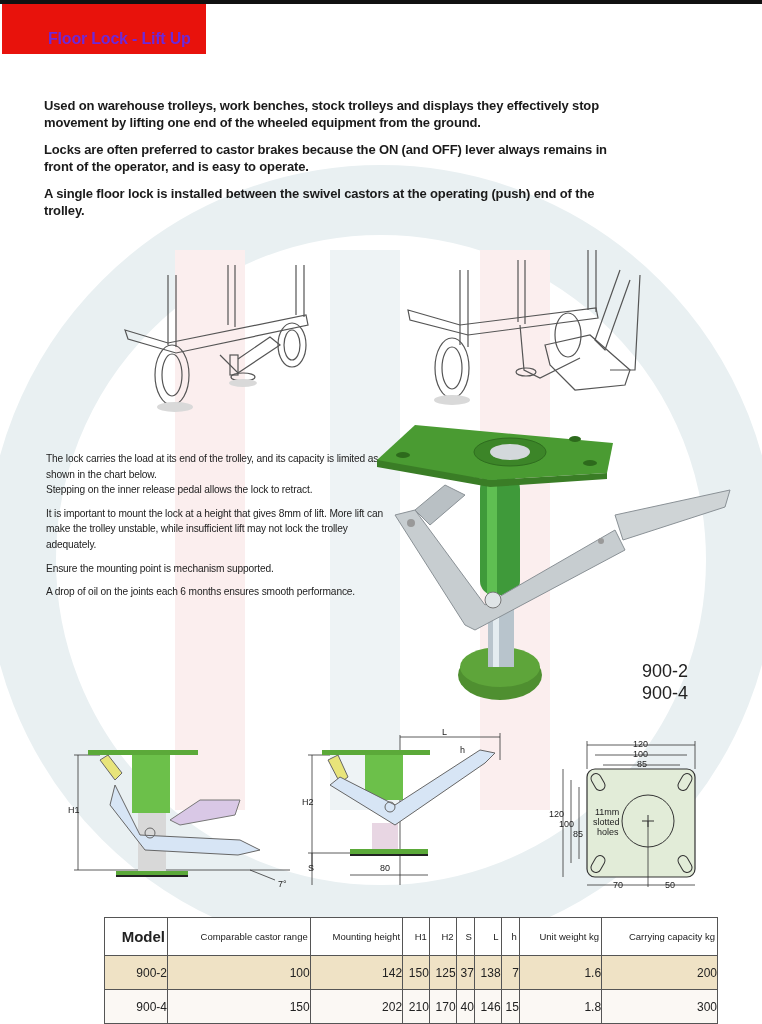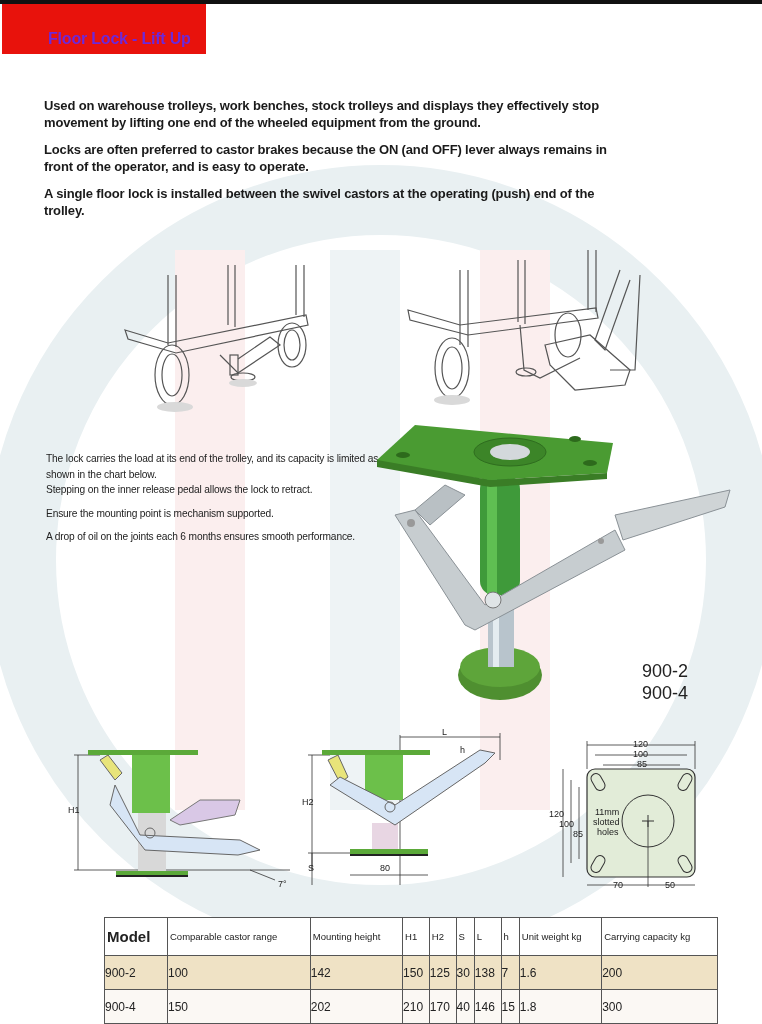--- a/index.html
+++ b/index.html
@@ -16,21 +16,21 @@
   .intro { position: absolute; left: 44px; top: 97px; width: 590px; font-size: 13px; font-weight: bold; line-height: 17px; letter-spacing: -0.15px; }
   .intro p { margin-bottom: 10px; }
 
   .illus { position: absolute; }
 
   .notes { position: absolute; left: 46px; top: 451px; width: 350px; font-size: 10.2px; line-height: 15.6px; letter-spacing: -0.15px; color: #222; }
   .notes p { margin-bottom: 8px; }
 
   .model-labels { position: absolute; left: 642px; top: 660px; font-size: 18px; line-height: 22px; color: #222; }
 
-  table.spec { position: absolute; left: 104px; top: 917px; width: 614px; border-collapse: collapse; font-size: 12px; text-align: left; }
+  table.spec { position: absolute; left: 104px; top: 917px; width: 614px; border-collapse: collapse; font-size: 12px; text-align: right; }
   table.spec th, table.spec td { border: 1px solid #555; }
   table.spec th { background: #fff; font-weight: normal; font-size: 9.5px; line-height: 10px; height: 38px; padding: 2px 2px; color: #222; }
   table.spec th.model-h { font-size: 15px; font-weight: bold; width: 63px; }
   table.spec td { height: 34px; color: #222; }
   table.spec tr.r1 td { background: #efe2c5; }
   table.spec tr.r2 td { background: #fbf8f4; }
 
   .dimtext { font-family: "Liberation Sans", sans-serif; font-size: 9px; fill: #222; }
 </style>
 </head>
@@ -85,20 +85,21 @@
     <path d="M220 20 L195 90 L205 100 L230 30"></path>
     <path d="M240 25 L235 120 L210 120"></path>
     <path d="M145 95 L190 85 L230 120 L225 135 L175 140 L150 115 Z"></path>
   </g>
   <ellipse cx="52" cy="150" rx="18" ry="5" fill="#d9d9d9"></ellipse>
 </svg>
 
 <div class="notes">
   <p style="white-space:pre-line;">The lock carries the load at its end of the trolley, and its capacity is limited as shown in the chart below.
 Stepping on the inner release pedal allows the lock to retract.</p>
+  <p>It is important to mount the lock at a height that gives 8mm of lift. More lift can make the trolley unstable, while insufficient lift may not lock the trolley adequately.</p>
   <p>Ensure the mounting point is mechanism supported.</p>
   <p>A drop of oil on the joints each 6 months ensures smooth performance.</p>
 </div>
 
 <svg class="illus" style="left:375px; top:415px;" width="360" height="295" viewBox="0 0 360 295">
 
   <ellipse cx="125" cy="260" rx="42" ry="25" fill="#4f8f30"></ellipse>
   <ellipse cx="125" cy="252" rx="40" ry="20" fill="#5ea53a"></ellipse>
 
   <rect x="113" y="190" width="26" height="62" fill="#b8c4cc"></rect>
@@ -217,21 +218,21 @@
       <th>Carrying capacity kg</th>
     </tr>
   </thead>
   <tbody>
     <tr class="r1">
       <td>900-2</td>
       <td>100</td>
       <td>142</td>
       <td>150</td>
       <td>125</td>
-      <td>30</td>
+      <td>37</td>
       <td>138</td>
       <td>7</td>
       <td>1.6</td>
       <td>200</td>
     </tr>
     <tr class="r2">
       <td>900-4</td>
       <td>150</td>
       <td>202</td>
       <td>210</td>

